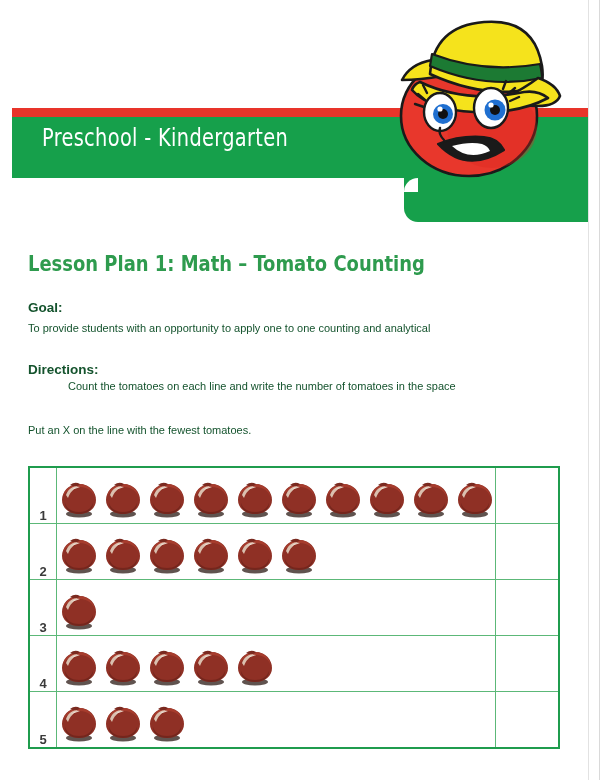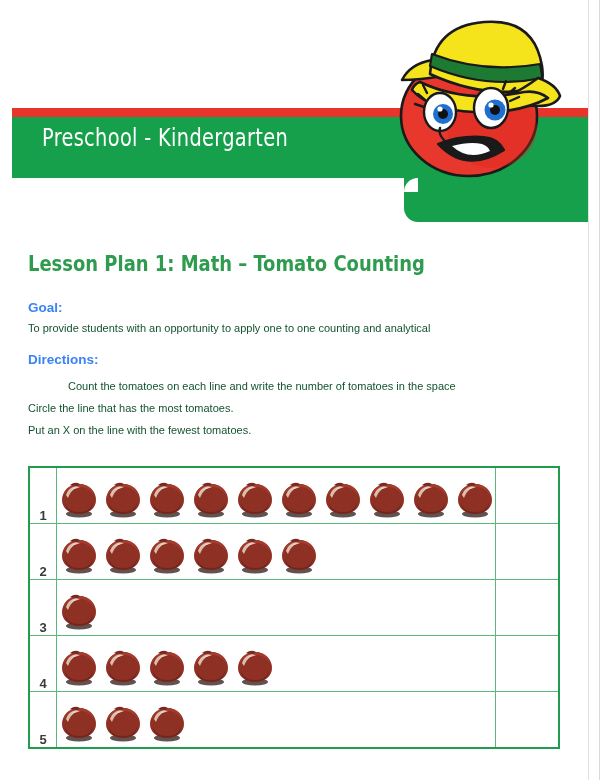--- a/index.html
+++ b/index.html
@@ -105,32 +105,32 @@
     white-space: nowrap;
     font-family: "DejaVu Sans Condensed", "Liberation Sans Narrow", "Liberation Sans", sans-serif;
     transform: scaleX(0.95);
     transform-origin: left center;
   }
   .section-label {
     position: absolute;
     left: 28px;
     font-size: 13.5px;
     font-weight: bold;
-    color: #3b82f6;
+    color: #14532d;
   }
   .body-line {
     position: absolute;
     left: 28px;
     font-size: 11px;
     color: #14532d;
     white-space: nowrap;
   }
   #goal-label { top: 300px; }
   #goal-text  { top: 322px; }
-  #directions-label { top: 352px; }
+  #directions-label { top: 362px; }
   #dir-line-1 { top: 380px; margin-left: 40px; }
   #dir-line-2 { top: 402px; }
   #dir-line-3 { top: 424px; text-align: right; }
 
   
   #worksheet-table {
     position: absolute;
     left: 28px; top: 466px;
     width: 528px;
     border-collapse: collapse;
@@ -232,21 +232,20 @@
     </svg>
   </div>
 
   <div id="lesson-title">Lesson Plan 1: Math – Tomato Counting</div>
 
   <div id="goal-label" class="section-label">Goal:</div>
   <div id="goal-text" class="body-line">To provide students with an opportunity to apply one to one counting and analytical</div>
 
   <div id="directions-label" class="section-label">Directions:</div>
   <div id="dir-line-1" class="body-line">Count the tomatoes on each line and write the number of tomatoes in the space</div>
-  <div id="dir-line-2" class="body-line">Circle the line that has the most tomatoes.</div>
   <div id="dir-line-3" class="body-line">Put an X on the line with the fewest tomatoes.</div>
 
   <table id="worksheet-table">
     <tbody id="worksheet-rows">
         <tr>
           <td class="row-number-cell">1</td>
           <td class="tomatoes-cell">
             <div class="tomato-strip">
               <div class="tomato">
                 <svg width="44" height="42" viewBox="0 0 44 42" xmlns="http://www.w3.org/2000/svg">

